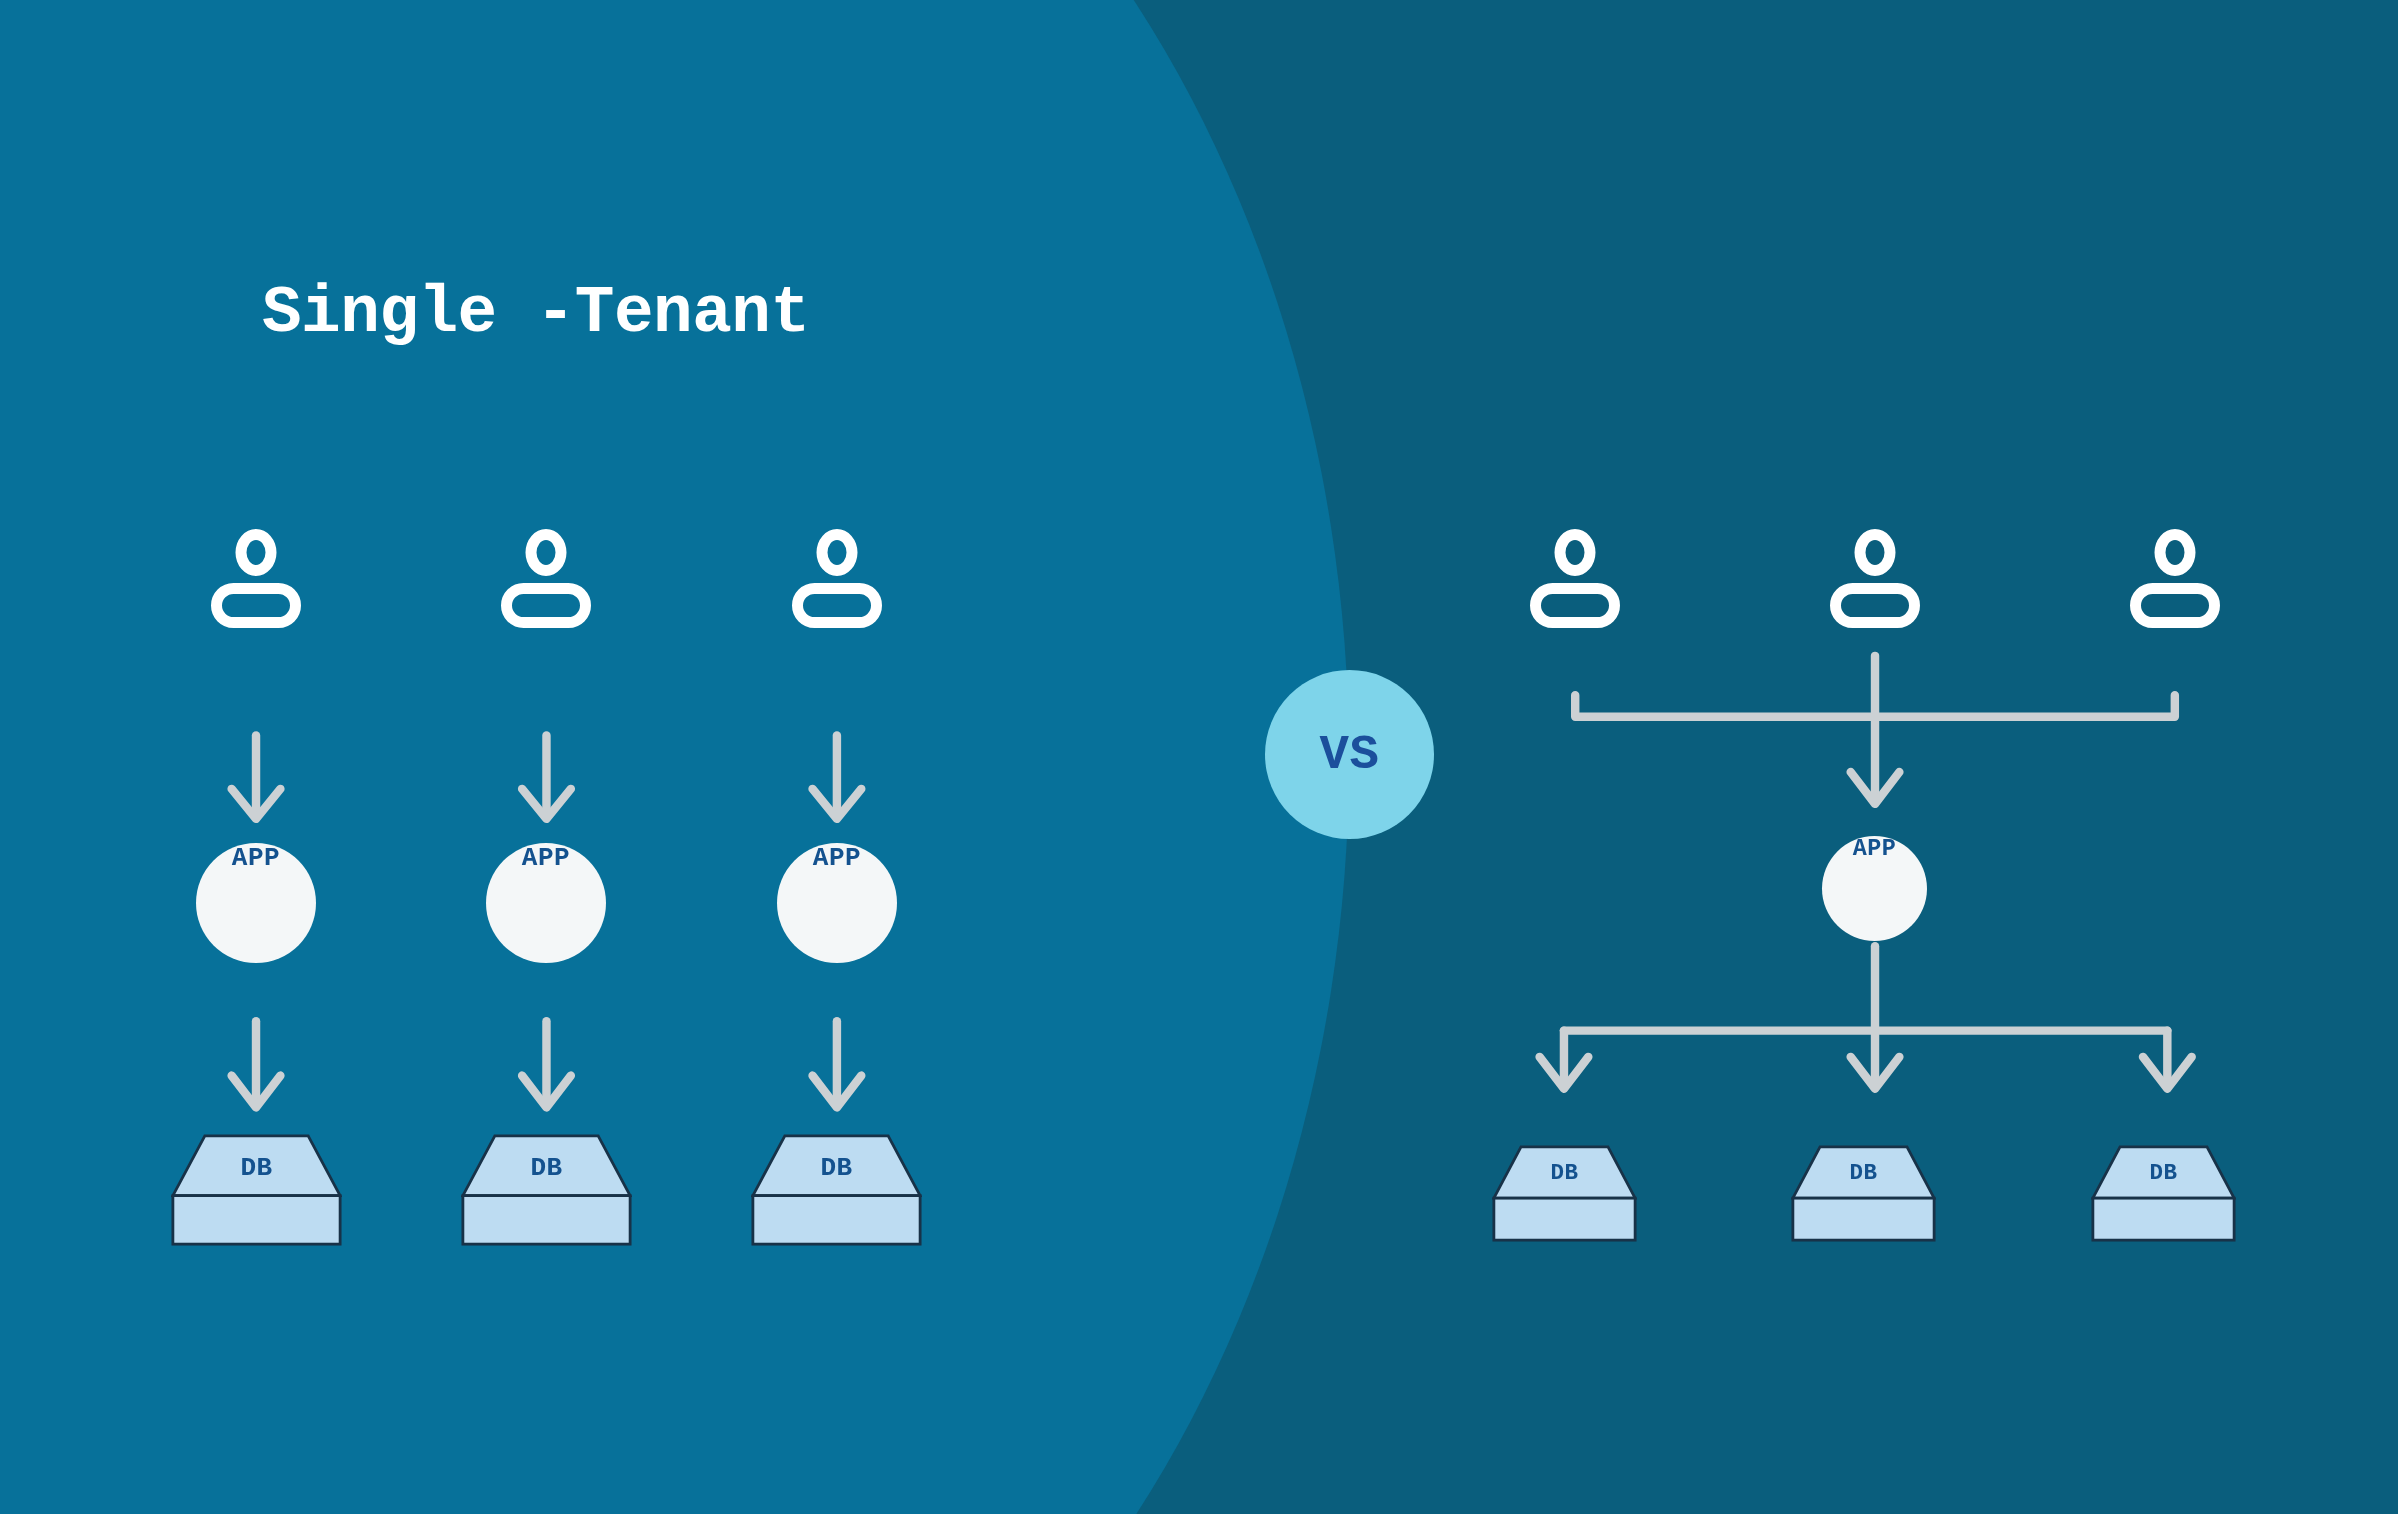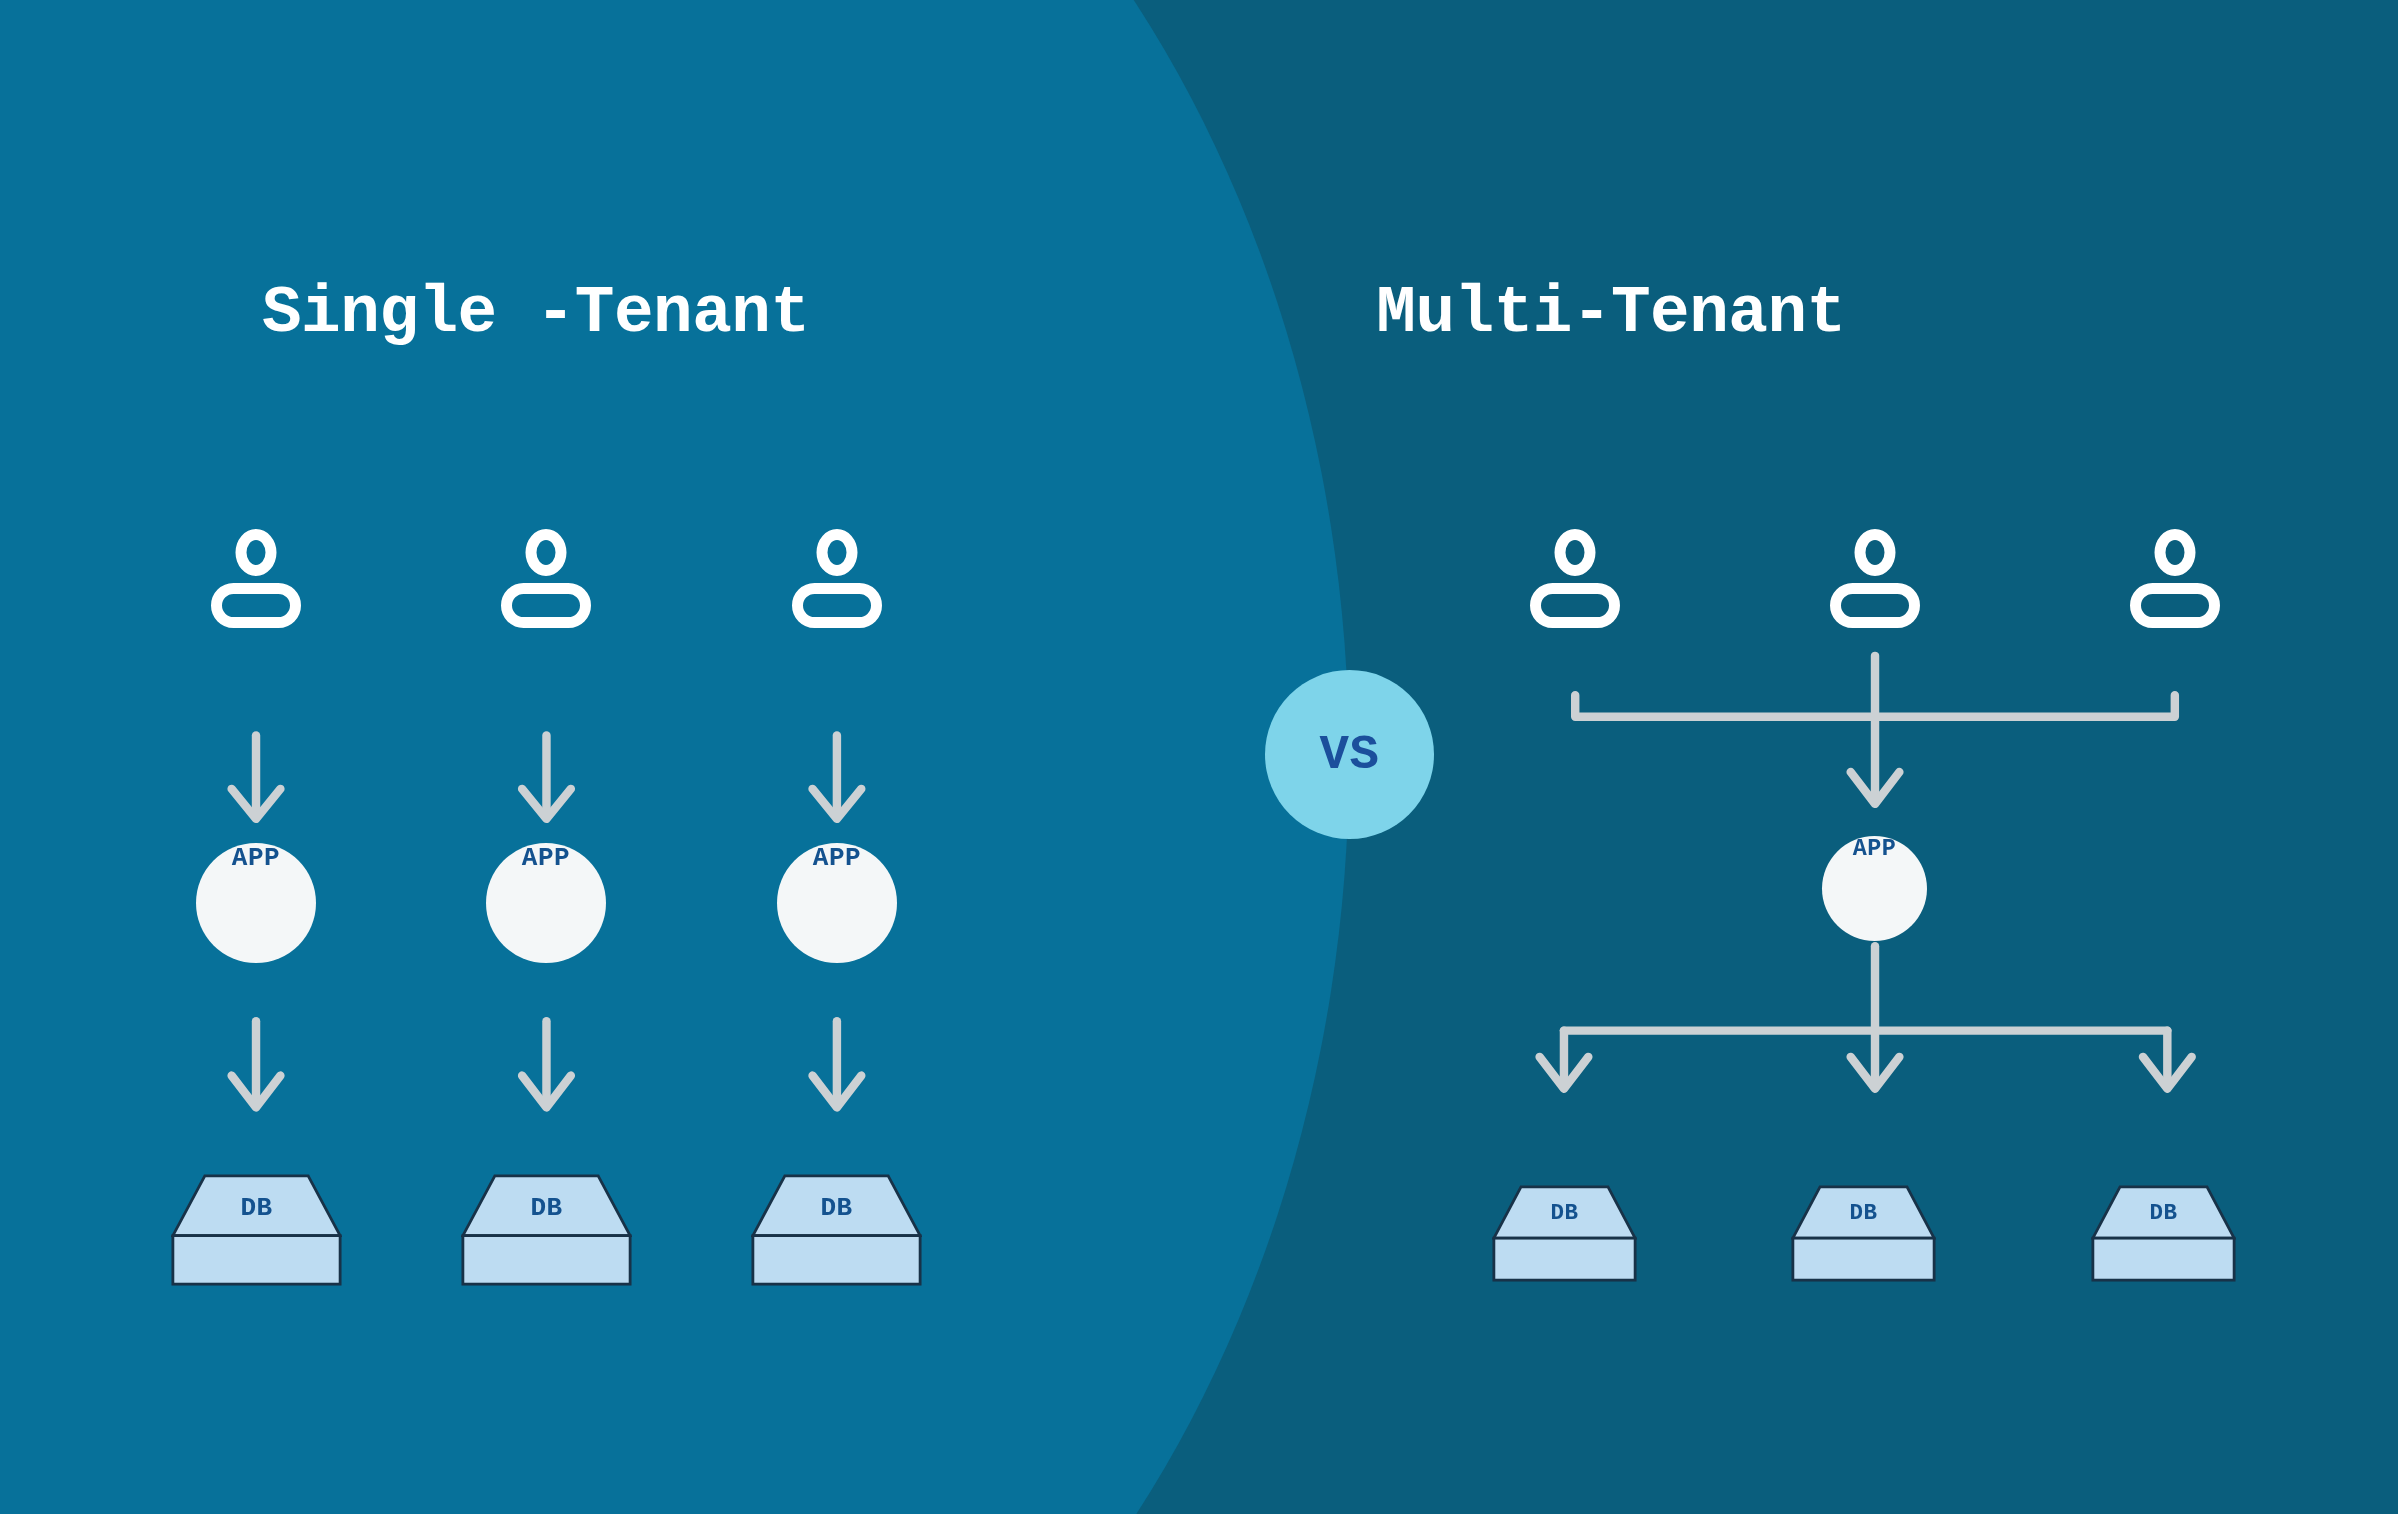--- a/index.html
+++ b/index.html
@@ -93,21 +93,20 @@
     width: 105px; height: 105px;
     font-size: 23.4px;
     letter-spacing: 0.5px;
   }
 
   
   .db {
     position: absolute;
     width: 171px;
     height: 112px;
-    margin-top: 40px;
   }
   .db .db-label {
     position: absolute;
     left: 0;
     right: 0;
     top: 19px;
     text-align: center;
     color: #14528f;
     font-weight: bold;
     font-size: 26px;
@@ -142,21 +141,20 @@
 </head>
 <body>
 
 <div id="stage">
 
   <div class="bg-dark"></div>
   <div class="bg-circle"></div>
 
   <div class="title" id="title-single">Single -Tenant</div>
 
-  <div class="title" id="title-multi">Multi-Tenant</div>
 
   <div class="layer">
 
     <div class="person" style="left:211px; top:529px;">
       <div class="head"></div>
       <div class="body"></div>
     </div>
     <div class="person" style="left:501px; top:529px;">
       <div class="head"></div>
       <div class="body"></div>

